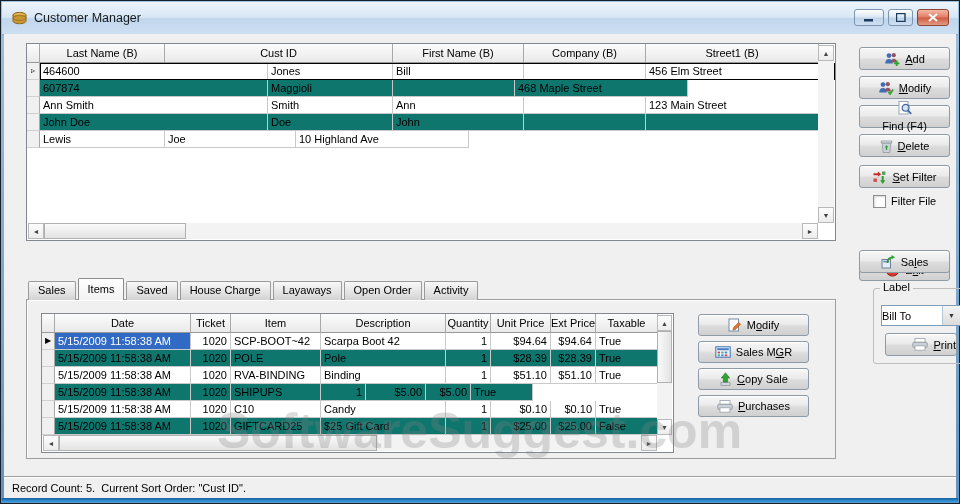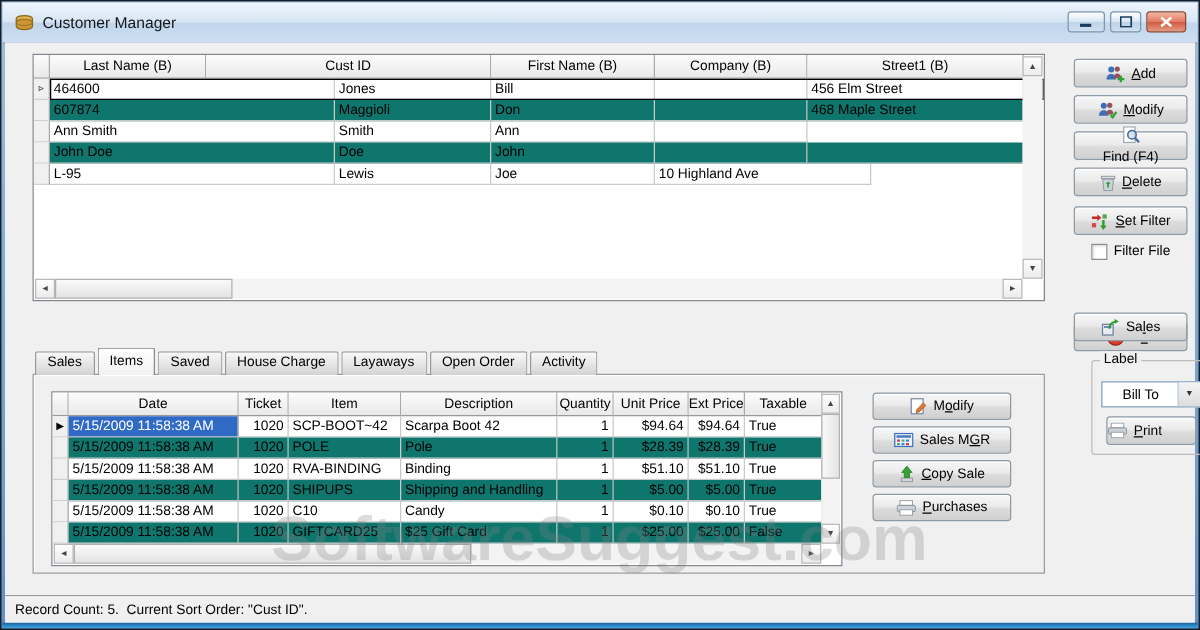--- a/index.html
+++ b/index.html
@@ -62,26 +62,26 @@
   .btn svg{flex:none;}
   .smallbtn{left:694px;width:111px;height:22px;}
 
   .checkrow{position:absolute;left:857px;display:flex;align-items:center;gap:5px;height:14px;}
   .cb{box-sizing:border-box;width:13px;height:13px;background:#fff;border:1px solid #8e8e8e;box-shadow:inset 1px 1px 2px #d7d7d7;}
 
   .groupbox{position:absolute;left:853px;width:95px;height:76px;border:1px solid #bdbdbd;border-radius:3px;box-sizing:border-box;margin-left:16px;}
   .groupbox .legend{position:absolute;top:-8px;left:6px;background:#f0f0f0;padding:0 3px;}
   .combo{position:absolute;top:16px;left:7px;width:80px;height:21px;border:1px solid #7f9db9;background:#fff;
       display:flex;align-items:center;box-sizing:border-box;}
-  .combo .val{flex:1;padding-left:16px;}
+  .combo .val{flex:1;padding-left:0;}
   .combo .drop{width:17px;height:100%;display:flex;align-items:center;justify-content:center;font-size:7px;color:#333;
       background:linear-gradient(#f4f4f4,#dcdcdc);border-left:1px solid #b5c6d8;}
   .printbtn{position:absolute;top:44px;left:11px;width:72px;height:23px;border:1px solid #8e9aa5;border-radius:3px;
       background:linear-gradient(#f7f7f7,#ebebeb 45%,#dcdcdc 55%,#d0d0d0);box-shadow:inset 0 1px 0 #fff;
-      display:flex;align-items:center;justify-content:flex-start;gap:5px;box-sizing:border-box;}
+      display:flex;align-items:center;justify-content:flex-end;gap:5px;box-sizing:border-box;}
 
   
   .tabs{position:absolute;left:24px;top:244px;height:22px;display:flex;align-items:flex-end;z-index:2;}
   .tab{box-sizing:border-box;height:19px;line-height:17px;padding:0 9px;margin-right:2px;
       background:linear-gradient(#f8f8f8,#e3e3e3 60%,#d2d2d2);border:1px solid #9a9a9a;border-bottom:none;
       border-radius:2px 2px 0 0;}
   .tab.active{height:22px;line-height:21px;background:linear-gradient(#ffffff,#f2f2f2);border-color:#8a8a8a;}
   .panel{position:absolute;left:22px;top:265px;width:810px;height:160px;background:#f0f0f0;
       border:1px solid #9d9d9d;box-shadow:inset 1px 1px 0 #fff;box-sizing:border-box;}
 
@@ -144,42 +144,41 @@
         <div class="g-c c0">464600</div>
         <div class="g-c c1">Jones</div>
         <div class="g-c c2">Bill</div>
         <div class="g-c c3"></div>
         <div class="g-c c4">456 Elm Street</div>
       </div>
       <div class="g-row green">
         <div class="g-sel"></div>
         <div class="g-c c0">607874</div>
         <div class="g-c c1">Maggioli</div>
-        <div class="g-c c2">Don</div>
         <div class="g-c c3"></div>
         <div class="g-c c4">468 Maple Street</div>
       </div>
       <div class="g-row">
         <div class="g-sel"></div>
         <div class="g-c c0">Ann Smith</div>
         <div class="g-c c1">Smith</div>
         <div class="g-c c2">Ann</div>
         <div class="g-c c3"></div>
+        <div class="g-c c4">123 Main Street</div>
       </div>
       <div class="g-row green">
         <div class="g-sel"></div>
         <div class="g-c c0">John Doe</div>
         <div class="g-c c1">Doe</div>
         <div class="g-c c2">John</div>
         <div class="g-c c3"></div>
         <div class="g-c c4"></div>
       </div>
       <div class="g-row">
         <div class="g-sel"></div>
-        <div class="g-c c0">L-95</div>
         <div class="g-c c1">Lewis</div>
         <div class="g-c c2">Joe</div>
         <div class="g-c c4">10 Highland Ave</div>
       </div>
 
       <div class="vscroll" style="bottom:17px;">
         <span class="sb-btn">▲</span>
         <span class="sb-fill"></span>
         <span class="sb-btn">▼</span>
       </div>
@@ -330,21 +329,20 @@
         <div class="g-c i4 num">1</div>
         <div class="g-c i5 num">$51.10</div>
         <div class="g-c i6 num">$51.10</div>
         <div class="g-c i7">True</div>
       </div>
       <div class="g-row green">
         <div class="g-sel"></div>
         <div class="g-c i0">5/15/2009 11:58:38 AM</div>
         <div class="g-c i1 num">1020</div>
         <div class="g-c i2">SHIPUPS</div>
-        <div class="g-c i3">Shipping and Handling</div>
         <div class="g-c i4 num">1</div>
         <div class="g-c i5 num">$5.00</div>
         <div class="g-c i6 num">$5.00</div>
         <div class="g-c i7">True</div>
       </div>
       <div class="g-row">
         <div class="g-sel"></div>
         <div class="g-c i0">5/15/2009 11:58:38 AM</div>
         <div class="g-c i1 num">1020</div>
         <div class="g-c i2">C10</div>

